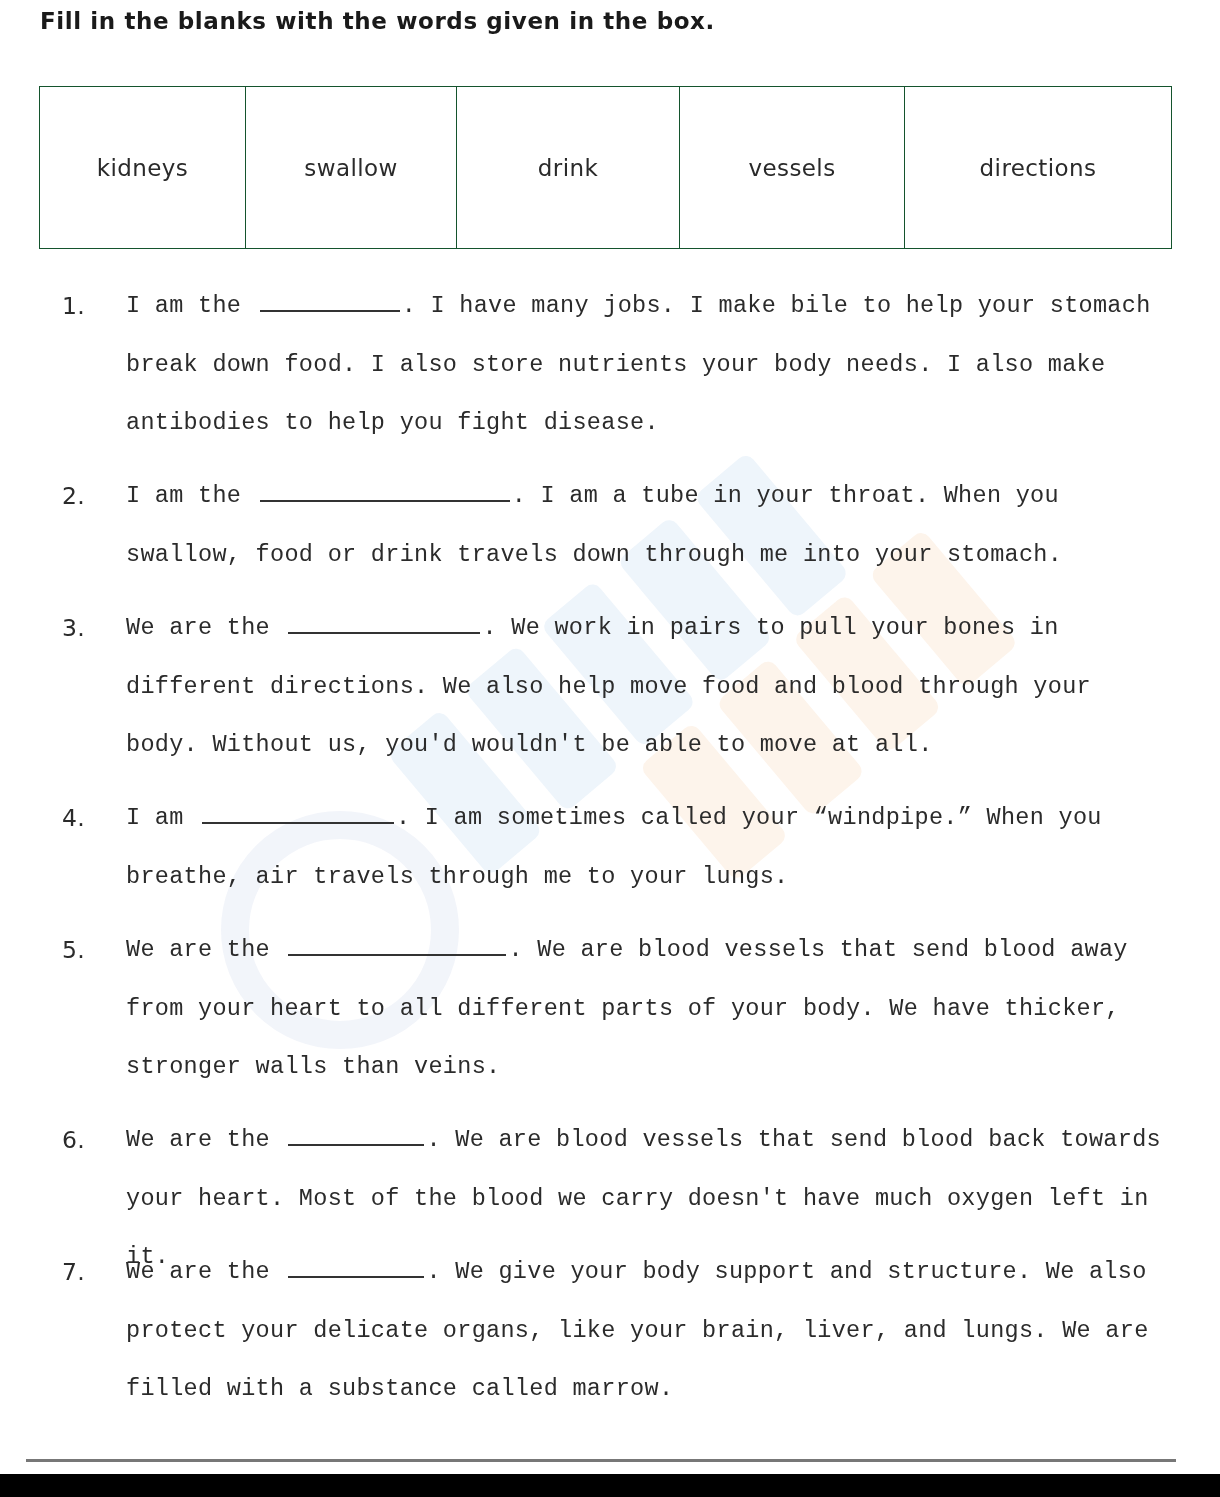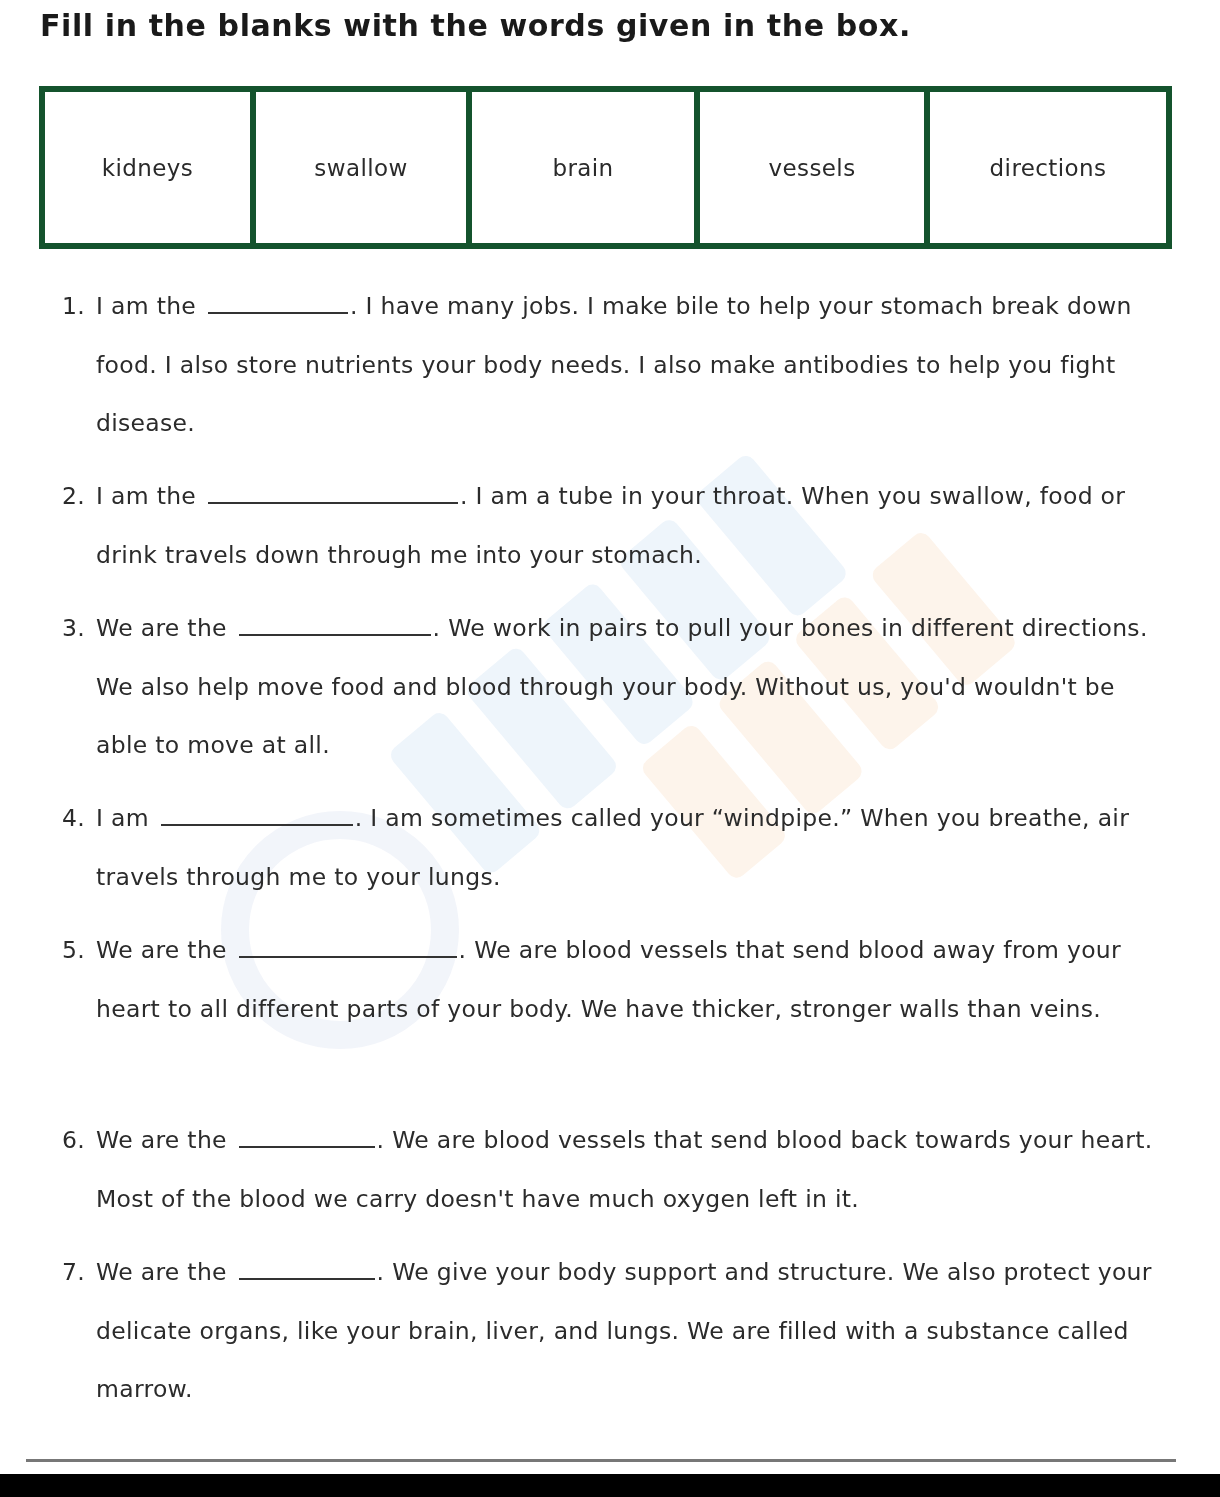--- a/index.html
+++ b/index.html
@@ -9,36 +9,36 @@
       background: #ffffff;
       position: relative;
       overflow: hidden;
       font-family: "DejaVu Sans", "Liberation Sans", sans-serif;
       color: #2b2b2b;
     }
     .title {
       position: absolute;
       left: 40px;
       top: 8px;
-      font-size: 30px;
+      font-size: 23px;
       font-weight: bold;
       color: #1a1a1a;
       letter-spacing: 0.6px;
     }
     .word-box {
       position: absolute;
       left: 39px;
       top: 86px;
       width: 1133px;
       height: 163px;
       border-collapse: collapse;
       table-layout: fixed;
     }
     .word-box td {
-      border: 6px solid #14532d;
+      border: 1px solid #14532d;
       text-align: center;
       font-size: 23px;
       color: #2a2a2a;
       height: 51px;
       padding: 0;
       letter-spacing: 0.4px;
     }
     .watermark {
       position: absolute;
       left: 0; top: 0; width: 1220px; height: 1497px;
@@ -59,22 +59,23 @@
       letter-spacing: 0.3px;
       color: #2b2b2b;
     }
     .q .num {
       position: absolute;
       left: 0;
       top: 0;
       width: 40px;
     }
     .q .body {
-      margin-left: 34px;
+      margin-left: 64px;
       display: block;
+      font-family: Liberation Mono, monospace;
     }
     .blank {
       display: inline-block;
       border-bottom: 2px solid #333;
       height: 18px;
       vertical-align: baseline;
       margin: 0 2px 0 4px;
     }
     .bottom-rule {
       position: absolute;
@@ -115,21 +116,21 @@
   </g>
 </svg>
 
 <div class="title">Fill in the blanks with the words given in the box.</div>
 
 <table class="word-box">
   <tbody>
     <tr>
       <td style="width:205px">kidneys</td>
       <td style="width:210px">swallow</td>
-      <td style="width:222px">brain</td>
+      <td style="width:222px">drink</td>
       <td style="width:224px">vessels</td>
       <td>directions</td>
     </tr>
   </tbody>
 </table>
 
 <div class="questions">
 
   <div class="q" style="top:277px">
     <span class="num">1.</span>

